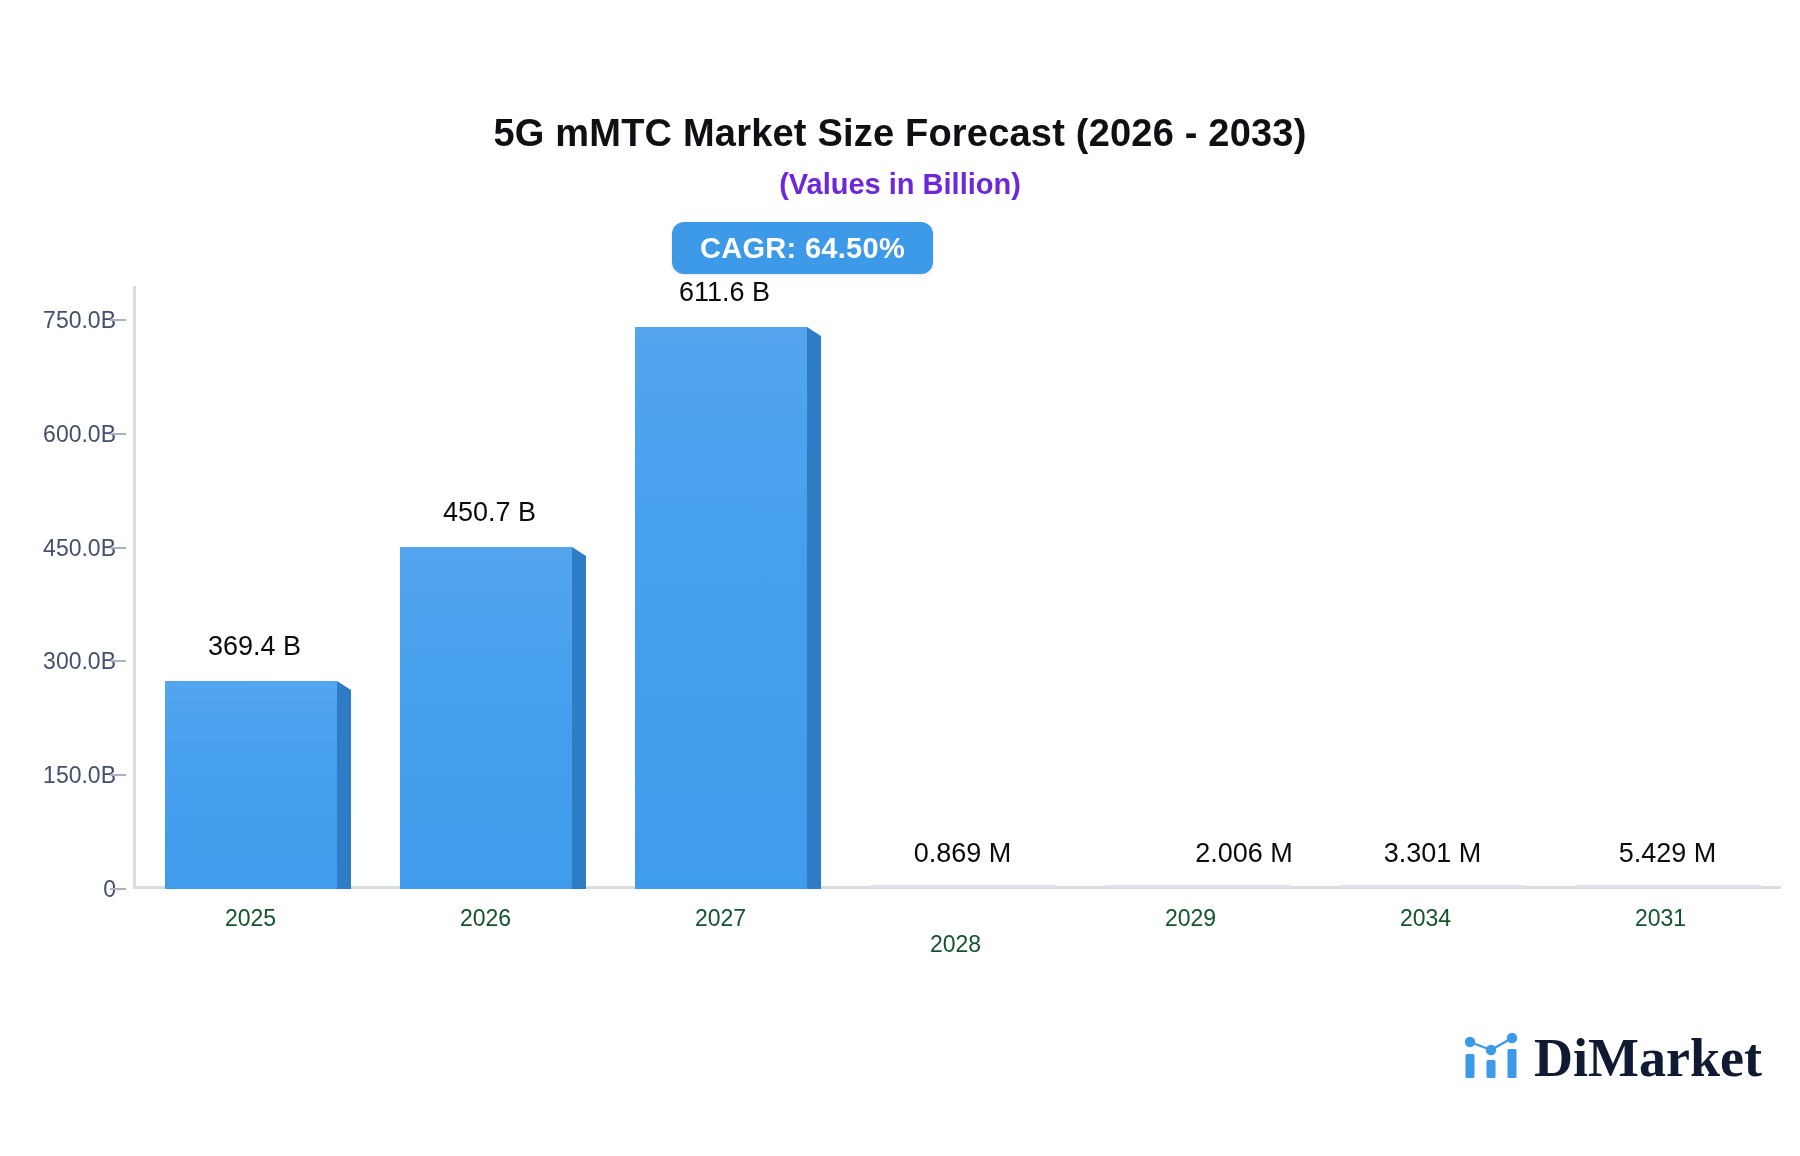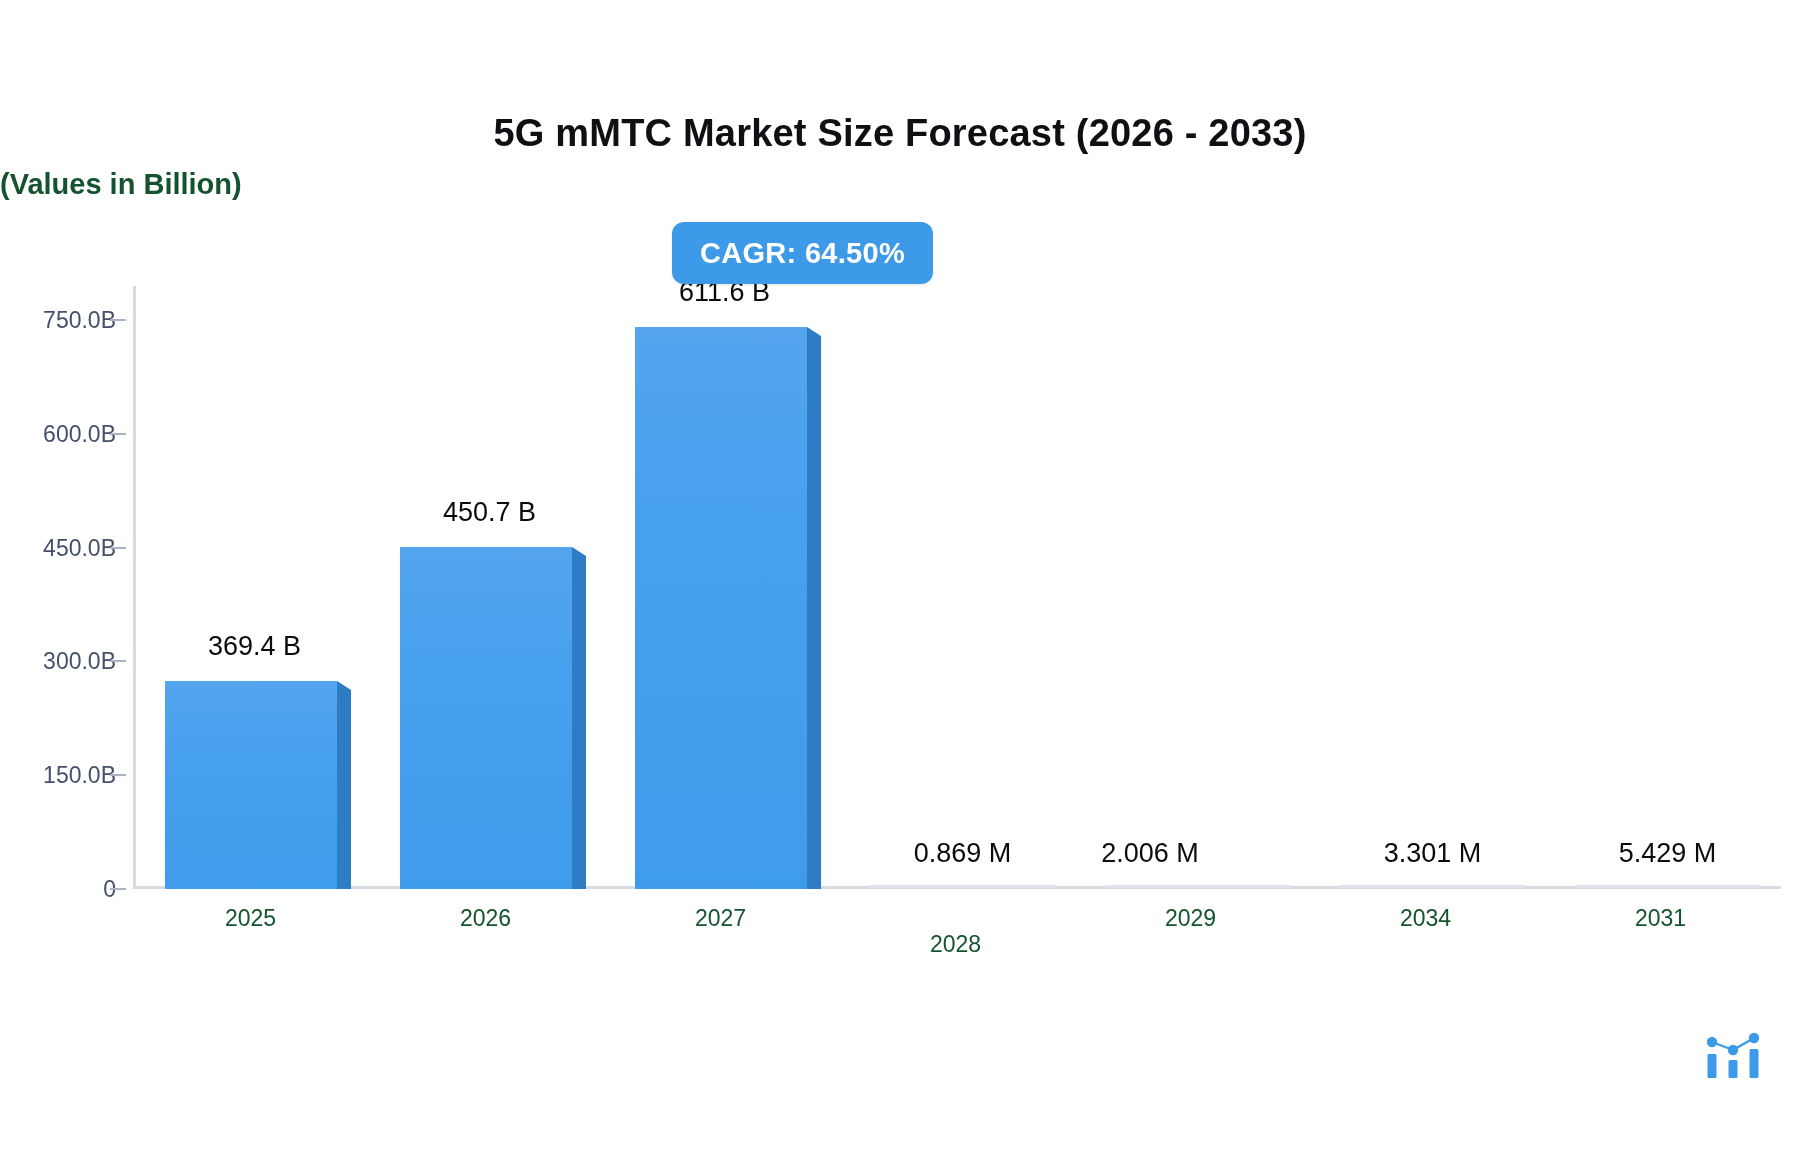--- a/index.html
+++ b/index.html
@@ -26,23 +26,24 @@
     font-weight: bold;
     color: #0f0f14;
     letter-spacing: 0.2px;
     white-space: nowrap;
   }
   #chart-subtitle {
     position: absolute;
     top: 168px;
     left: 0;
     width: 1800px;
+    text-align: center;
     font-size: 29px;
     font-weight: bold;
-    color: #14532d;
+    color: #6d28d9;
     white-space: nowrap;
   }
 
   
   #plot-area {
     position: absolute;
     left: 133px;
     top: 286px;
     width: 1645px;
     height: 603px;
@@ -128,21 +129,21 @@
     bottom: 1px;
     height: 3px;
     background: #dfe3e9;
   }
 
   
   #cagr-badge {
     position: absolute;
     left: 672px;
     top: 222px;
-    height: 62px;
+    height: 52px;
     padding: 0 28px;
     display: flex;
     align-items: center;
     justify-content: center;
     background: #3d9ae8;
     border-radius: 12px;
     color: #ffffff;
     font-size: 29px;
     font-weight: bold;
     letter-spacing: 0.3px;
@@ -223,33 +224,34 @@
     <div class="bar-tiny" style="left: 971.5px; width: 186px;"></div>
     <div class="bar-tiny" style="left: 1206.5px; width: 186px;"></div>
     <div class="bar-tiny" style="left: 1441.5px; width: 186px;"></div>
   </div>
 
 <div id="bar-labels">
     <div class="bar-label" style="left: 254.5px; top: 631.174px;">369.4 B</div>
     <div class="bar-label" style="left: 489.5px; top: 497.148px;">450.7 B</div>
     <div class="bar-label" style="left: 724.5px; top: 276.579px;">611.6 B</div>
     <div class="bar-label" style="left: 962.5px; top: 838px;">0.869 M</div>
-    <div class="bar-label" style="left: 1150px; top: 838px;">2.006 M</div>
+    <div class="bar-label" style="left: 1244px; top: 838px;">2.006 M</div>
     <div class="bar-label" style="left: 1432.5px; top: 838px;">3.301 M</div>
     <div class="bar-label" style="left: 1667.5px; top: 838px;">5.429 M</div>
   </div>
 
 <div id="cagr-badge">CAGR: 64.50%</div>
 
 <div id="logo">
   <span id="logo-mark">
     <svg width="58" height="50" viewBox="0 0 58 50" xmlns="http://www.w3.org/2000/svg">
       <circle cx="8" cy="12" r="5.2" fill="#3d9ae8"></circle>
       <circle cx="29" cy="20" r="5.2" fill="#3d9ae8"></circle>
       <circle cx="50" cy="8" r="5.2" fill="#3d9ae8"></circle>
       <line x1="8" y1="12" x2="29" y2="20" stroke="#3d9ae8" stroke-width="2.4"></line>
       <line x1="29" y1="20" x2="50" y2="8" stroke="#3d9ae8" stroke-width="2.4"></line>
       <rect x="3.5" y="24" width="9" height="24" rx="1.5" fill="#3d9ae8"></rect>
       <rect x="24.5" y="30" width="9" height="18" rx="1.5" fill="#3d9ae8"></rect>
       <rect x="45.5" y="19" width="9" height="29" rx="1.5" fill="#3d9ae8"></rect>
     </svg>
   </span>
+  <span id="logo-text">DiMarket</span>
 </div>
 
 </body></html>

